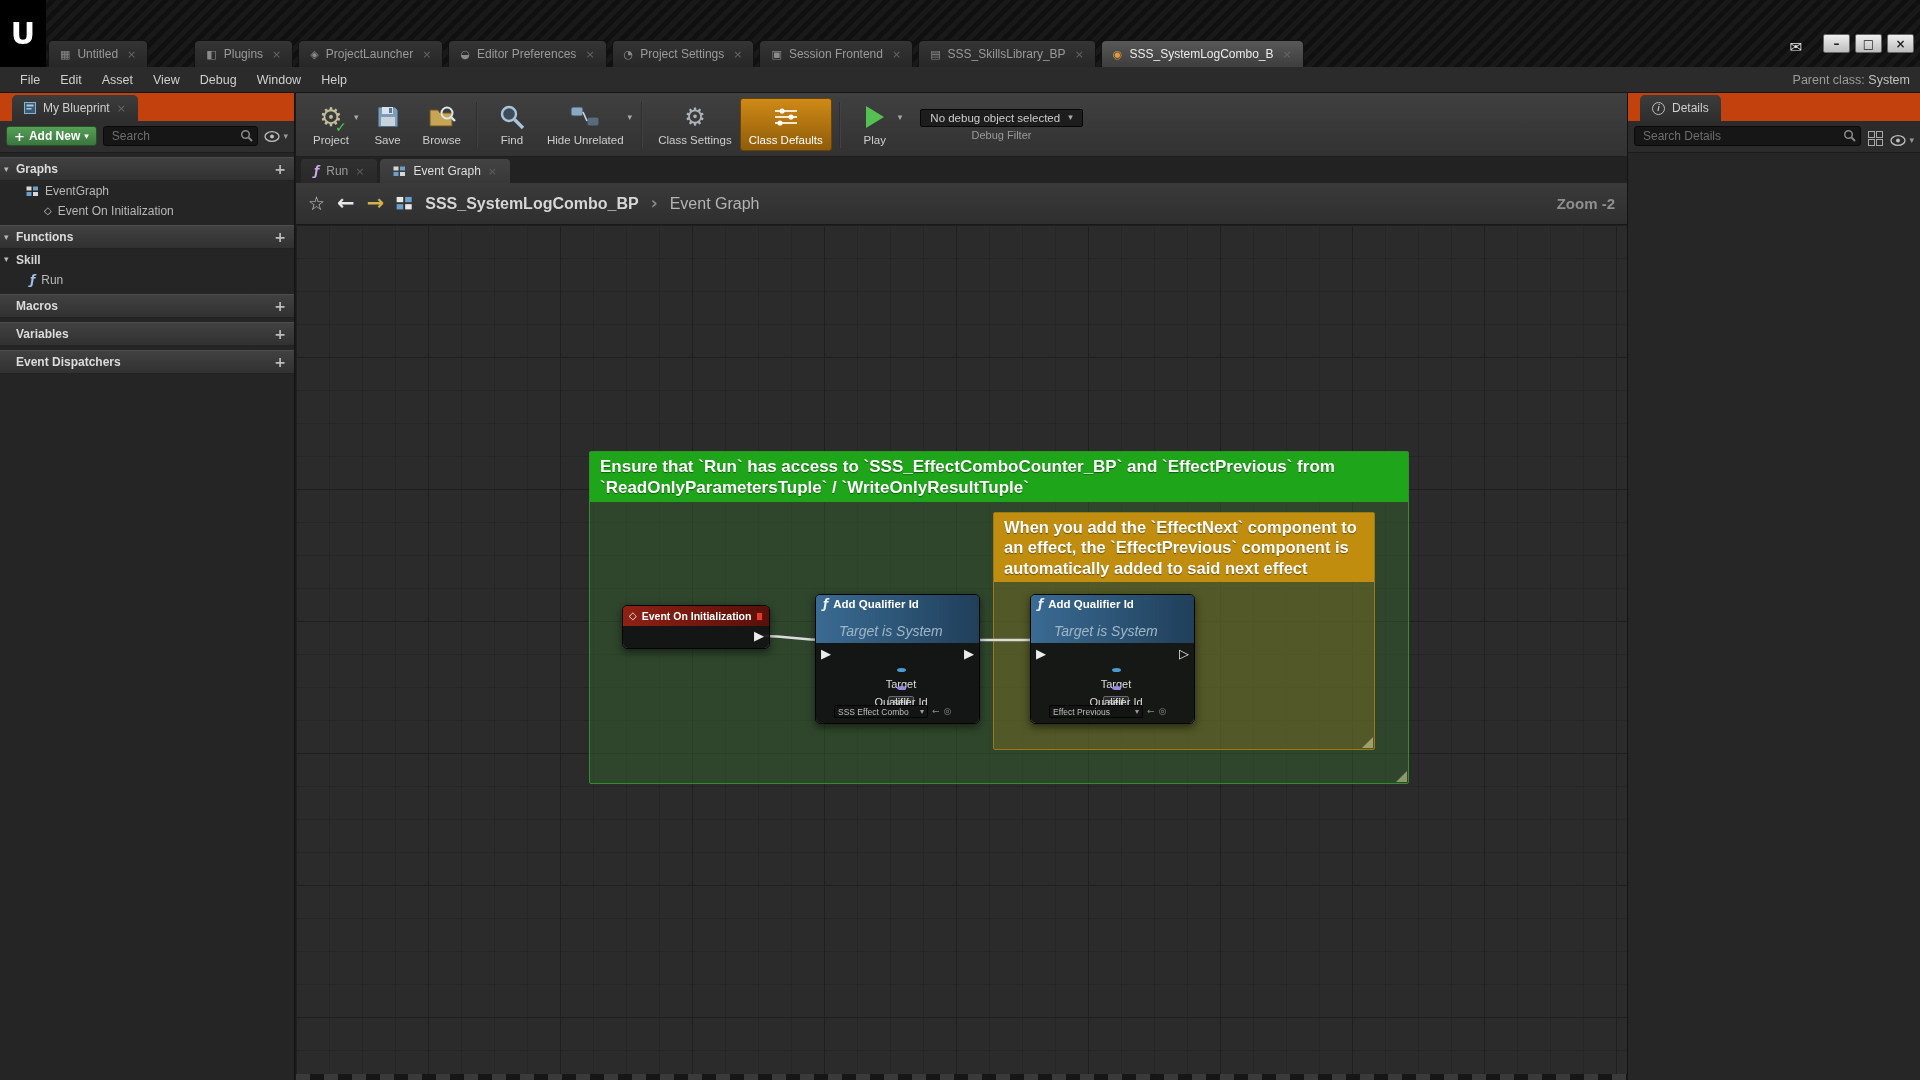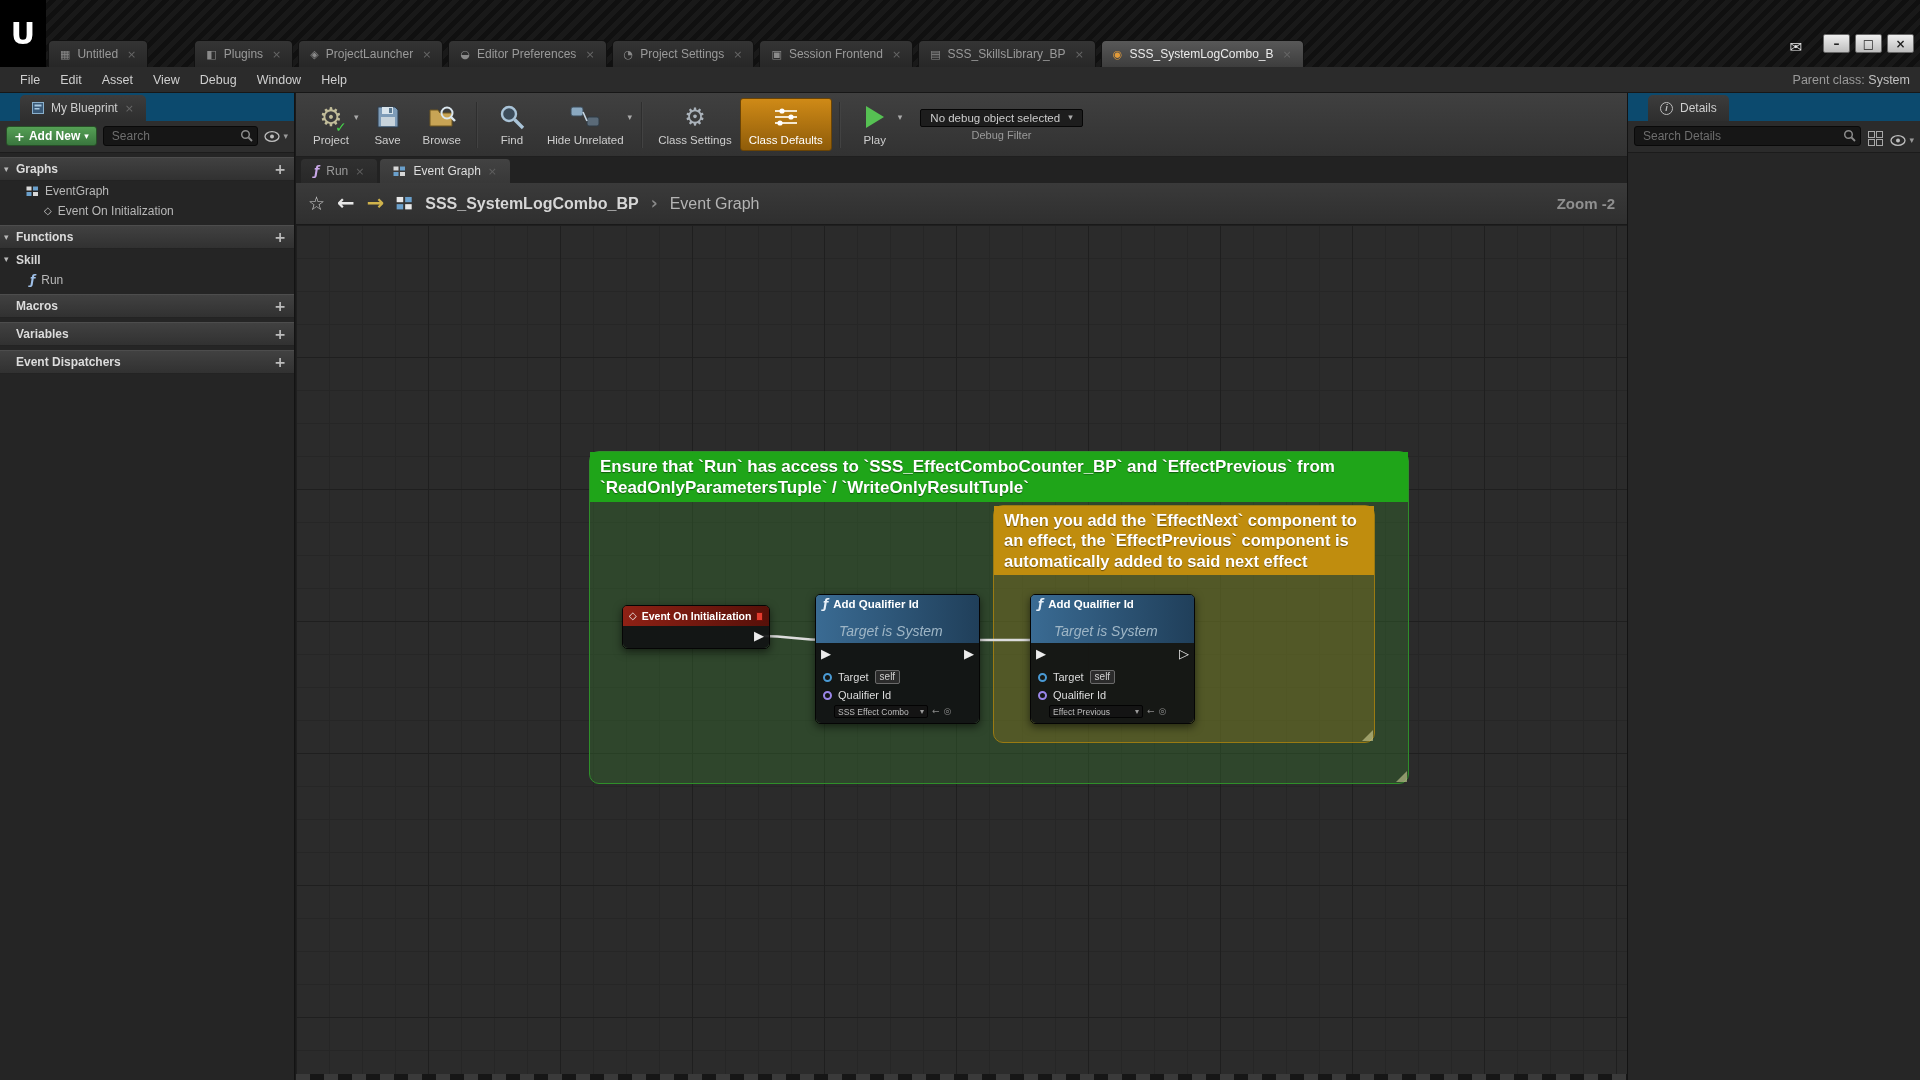--- a/index.html
+++ b/index.html
@@ -31,21 +31,21 @@
   
   .menubar { position:absolute; top:67px; left:0; right:0; height:26px; background:#2b2b2b;
     border-bottom:1px solid #171717; display:flex; align-items:center; padding:0 10px; font-size:12.5px; }
   .menu-item { padding:0 10px; color:#cfcfcf; }
   .menubar-right { margin-left:auto; color:#9a9a9a; font-size:12.5px; }
   .parent-class-link { color:#c0c0c0; }
 
   
   .left-panel { position:absolute; top:93px; left:0; width:295px; bottom:0; background:#252525;
     border-right:1px solid #131313; }
-  .panel-tab-row { height:28px; background:#0c4a6e; display:flex; align-items:flex-end; padding-left:20px; }
+  .panel-tab-row { height:28px; background:#c2410c; display:flex; align-items:flex-end; padding-left:12px; }
   .panel-tab { height:26px; background:linear-gradient(#3c3c3c,#2e2e2e); border-radius:5px 5px 0 0;
     display:flex; align-items:center; gap:7px; padding:0 12px; font-size:12px; color:#cfcfcf; }
   .panel-tab .tab-close { color:#666; font-size:11px; }
   .bp-toolbar { display:flex; align-items:center; gap:6px; padding:5px 6px 6px 6px; background:#2e2e2e;
     border-bottom:1px solid #1c1c1c; }
   .add-new-btn { display:flex; align-items:center; gap:4px; background:linear-gradient(#55a055,#3a763e);
     border:1px solid #274f27; border-radius:3px; color:#fff; font-weight:bold; font-size:12px; padding:2px 7px; }
   .add-new-btn .plus { font-size:13px; } .add-new-btn .caret { font-size:9px; }
   .search-wrap { flex:1; position:relative; }
   .search-wrap input { width:100%; height:20px; background:#161616; border:1px solid #090909;
@@ -113,24 +113,24 @@
   .graph { position:relative; flex:1; overflow:hidden; background-color:#2b2b2b;
     background-image:
       linear-gradient(#1f1f1f 1px, transparent 1px),
       linear-gradient(90deg,#1f1f1f 1px, transparent 1px),
       linear-gradient(#262626 1px, transparent 1px),
       linear-gradient(90deg,#262626 1px, transparent 1px);
     background-size:132px 132px,132px 132px,33px 33px,33px 33px; }
   .watermark { position:absolute; right:16px; bottom:12px; font-size:58px; font-weight:bold;
     letter-spacing:1px; color:#424242; z-index:0; }
 
-  .comment { position:absolute; border-radius:10px; }
+  .comment { position:absolute; border-radius:2px; }
   .green-comment { left:293px; top:226px; width:820px; height:333px;
     background:rgba(52,108,46,0.42); border:1px solid #2f8f2a; z-index:1; }
-  .orange-comment { left:697px; top:280px; width:382px; height:238px;
+  .orange-comment { left:697px; top:287px; width:382px; height:238px;
     background:rgba(150,122,32,0.35); border:1px solid #9a7a12; z-index:2; }
   .comment-header { color:#fff; font-weight:bold; padding:4px 10px; line-height:1.24;
     text-shadow:0 1px 1px rgba(0,0,0,0.45); }
   .green-comment .comment-header { background:#1fa519; font-size:17px; }
   .orange-comment .comment-header { background:#c08d0e; font-size:16.5px; }
   .comment-grip { position:absolute; right:1px; bottom:1px; width:0; height:0;
     border-left:11px solid transparent; border-bottom:11px solid rgba(220,220,160,0.55); }
 
   .wires { position:absolute; left:0; top:0; z-index:3; }
 
@@ -150,21 +150,21 @@
   .qual-node.n2 { left:734px; top:369px; }
   .qual-header { padding:3px 7px 4px 7px; background:linear-gradient(90deg,#3a6b93,#203f5a);
     border-radius:4px 4px 0 0; }
   .qh-row1 { display:flex; align-items:center; gap:5px; }
   .qh-title { font-size:11.5px; font-weight:bold; color:#fff; white-space:nowrap; }
   .qh-sub { font-size:14px; font-style:italic; color:#9fb6c6; margin-left:16px; margin-top:13px; }
   .qual-node .node-body { height:80px; padding-top:1px; }
   .exec { position:absolute; font-size:13px; color:#ececec; }
   .exec-in { left:5px; top:4px; } .exec-out { right:5px; top:4px; }
   .event-node .exec-out { top:3px; }
-  .pin-row { display:flex; align-items:center; gap:6px; height:18px; padding-left:7px; }
+  .pin-row { display:flex; align-items:center; gap:6px; height:18px; padding-left:7px;flex-direction:column; }
   .pin-row.target-row { margin-top:24px; }
   .pin-circle { width:9px; height:9px; border-radius:50%; }
   .target-pin { border:2px solid #4a9ad4; }
   .qual-pin { border:2px solid #9a86e8; }
   .pin-label { font-size:11px; color:#dcdcdc; }
   .self-chip { font-size:10px; color:#cfcfcf; background:#2b2b2b; border:1px solid #6a6a6a;
     border-radius:2px; padding:0 4px; line-height:12px; }
   .value-row { display:flex; align-items:center; gap:4px; padding-left:18px; margin-top:1px; }
   .pin-select { width:94px; height:13px; background:#141414; border:1px solid #030303; border-radius:2px;
     display:flex; align-items:center; padding:0 3px; overflow:hidden; }

